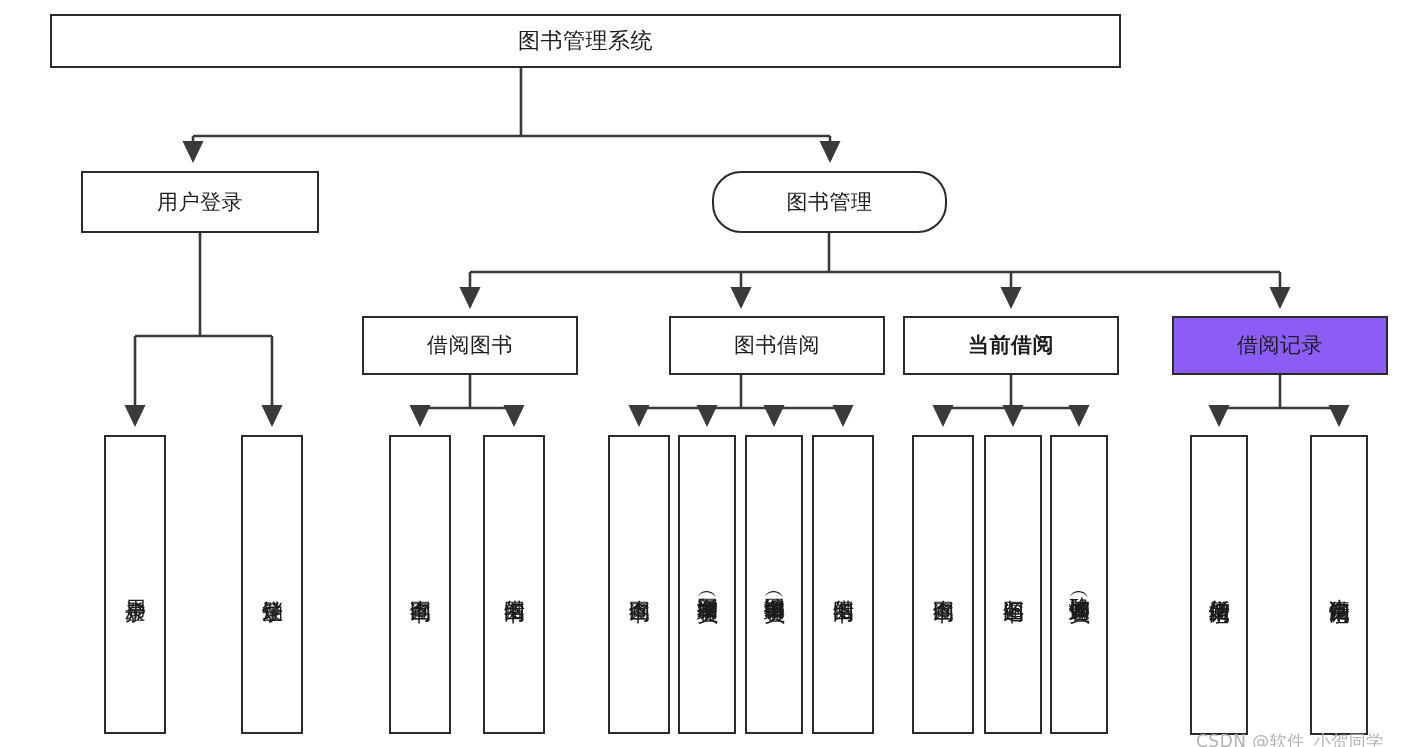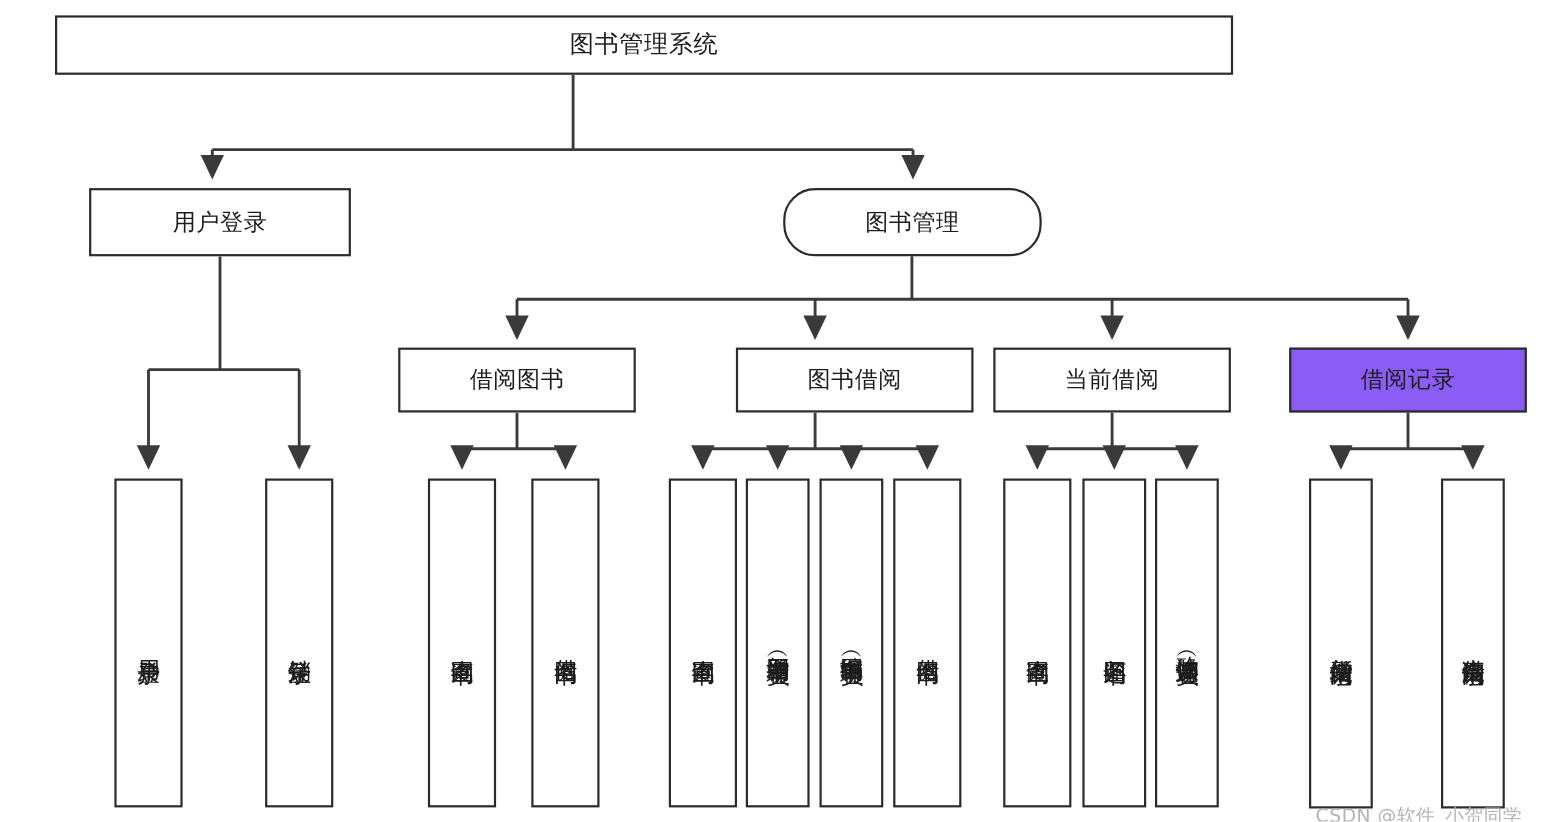--- a/index.html
+++ b/index.html
@@ -139,21 +139,21 @@
     <span class="node-label" style="color: rgb(28, 28, 28);">图书管理</span>
   </div>
 
   <div class="node level2" style="left: 362px; top: 316px; width: 216px; height: 59px; border-color: rgb(43, 43, 43); background: rgb(255, 255, 255);">
     <span class="node-label" style="color: rgb(28, 28, 28);">借阅图书</span>
   </div>
   <div class="node level2" style="left: 633px; top: 316px; width: 216px; height: 59px; border-color: rgb(43, 43, 43); background: rgb(255, 255, 255); margin-left: 36px;">
     <span class="node-label" style="color: rgb(28, 28, 28);">图书借阅</span>
   </div>
   <div class="node level2" style="left: 903px; top: 316px; width: 216px; height: 59px; border-color: rgb(43, 43, 43); background: rgb(255, 255, 255);">
-    <span class="node-label" style="color: rgb(28, 28, 28);">当前借阅</span>
+    <span class="node-label" style="color: rgb(28, 28, 28); font-weight: bold;">当前借阅</span>
   </div>
   <div class="node level2" style="left: 1172px; top: 316px; width: 216px; height: 59px; border-color: rgb(43, 43, 43); background: #8b5cf6;">
     <span class="node-label" style="color: rgb(28, 28, 28);">借阅记录</span>
   </div>
 
   <div class="node leaf" style="left: 104px; top: 435px; width: 62px; height: 299px; border-color: rgb(43, 43, 43); background: rgb(255, 255, 255);">
     <span class="node-label" style="color: rgb(28, 28, 28);">用户登录</span>
   </div>
   <div class="node leaf" style="left: 241px; top: 435px; width: 62px; height: 299px; border-color: rgb(43, 43, 43); background: rgb(255, 255, 255);">
     <span class="node-label" style="color: rgb(28, 28, 28);">注销登录</span>

